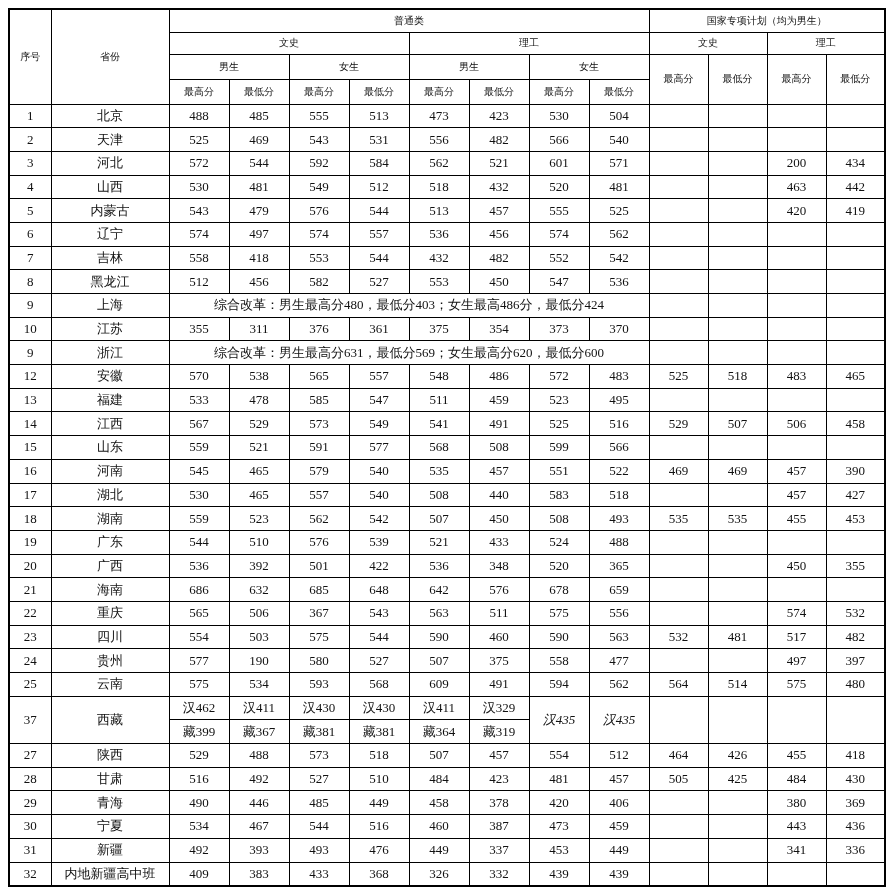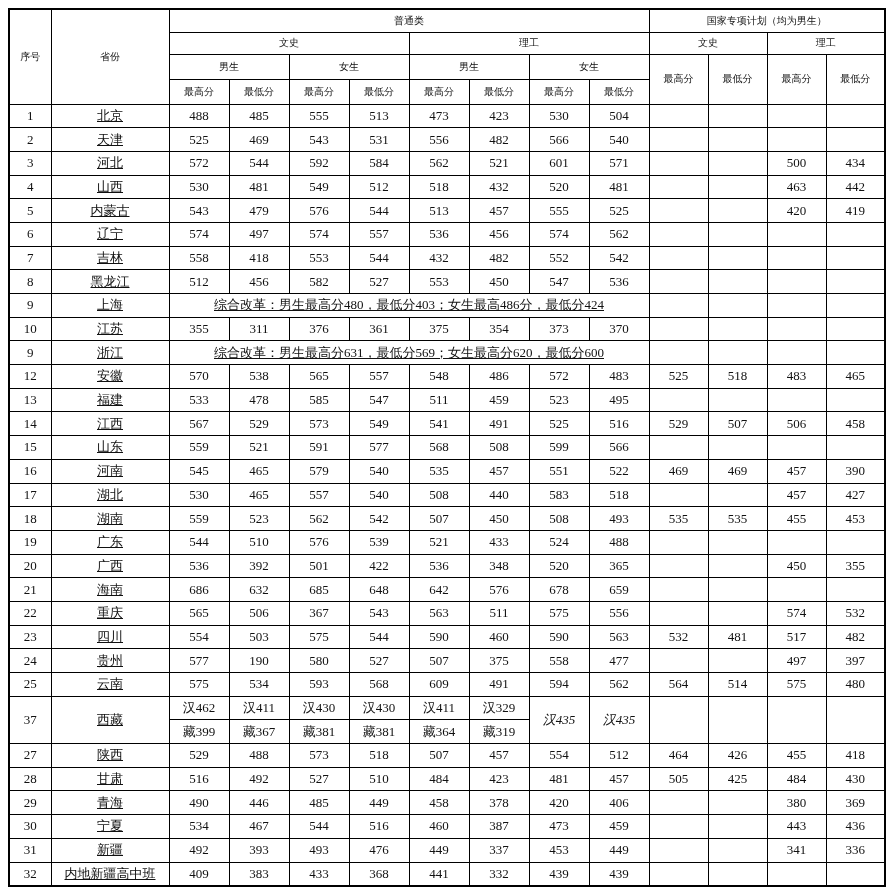--- a/index.html
+++ b/index.html
@@ -35,21 +35,20 @@
   }
   table.scores th {
     font-weight: normal;
     font-size: 10px;
   }
   table.scores td {
     font-size: 13px;
   }
   td.province-cell, td.reform-cell {
     font-size: 14px;
-    text-decoration: underline;
   }
   thead tr.h1 { height: 23px; }
   thead tr.h2 { height: 22px; }
   thead tr.h3 { height: 25px; }
   thead tr.h4 { height: 25px; }
   tbody tr { height: 23px; }
   td.vtop {
     vertical-align: top;
     padding-top: 3px;
     font-style: italic;
@@ -149,21 +148,21 @@
           <td>572</td>
           <td>544</td>
           <td>592</td>
           <td>584</td>
           <td>562</td>
           <td>521</td>
           <td>601</td>
           <td>571</td>
           <td></td>
           <td></td>
-          <td>500</td>
+          <td>200</td>
           <td>434</td>
         </tr>
         <tr>
           <td>4</td>
           <td class="province-cell">山西</td>
           <td>530</td>
           <td>481</td>
           <td>549</td>
           <td>512</td>
           <td>518</td>
@@ -601,21 +600,21 @@
           <td>341</td>
           <td>336</td>
         </tr>
         <tr>
           <td>32</td>
           <td class="province-cell">内地新疆高中班</td>
           <td>409</td>
           <td>383</td>
           <td>433</td>
           <td>368</td>
-          <td>441</td>
+          <td>326</td>
           <td>332</td>
           <td>439</td>
           <td>439</td>
           <td></td>
           <td></td>
           <td></td>
           <td></td>
         </tr>
       </tbody>
   </table>

